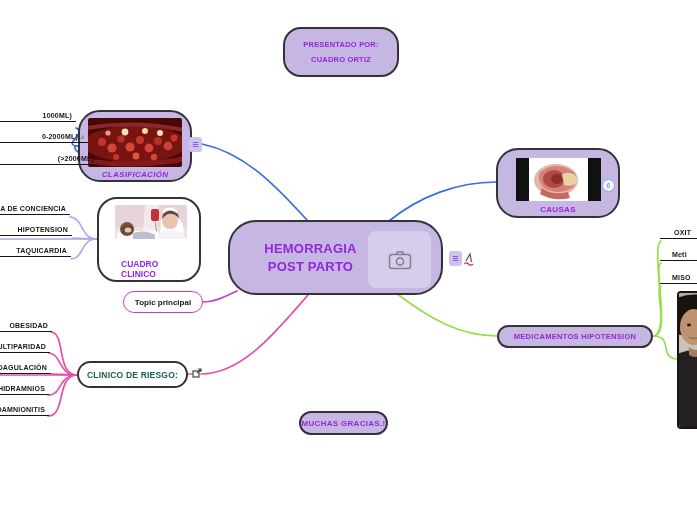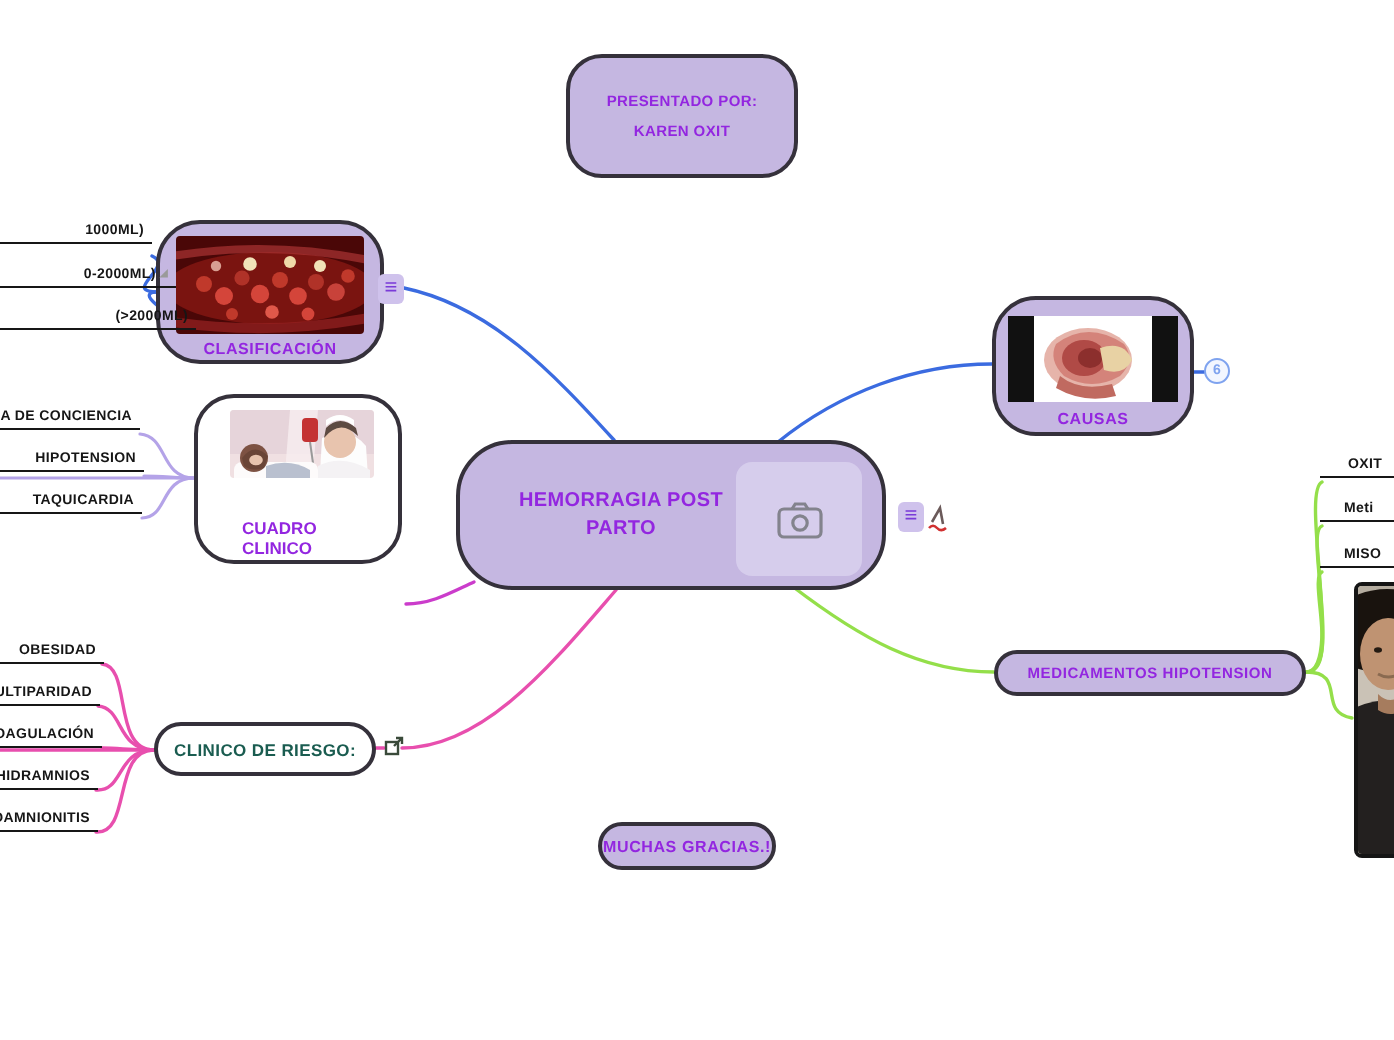--- a/index.html
+++ b/index.html
@@ -17,49 +17,49 @@
 
   .node{position:absolute;z-index:2;box-sizing:border-box;}
   .bubble{
     background:var(--node_fill);border:2px solid var(--node_border);
     display:flex;flex-direction:column;align-items:center;justify-content:center;
     text-align:center;
   }
   .purple-text{color:var(--purple_text);font-weight:bold;}
 
   
-  #n-presentado{left:283px;top:27px;width:116px;height:62px;border-radius:18px;gap:6px;}
+  #n-presentado{left:283px;top:27px;width:116px;height:50px;border-radius:18px;gap:6px;}
   #n-presentado .bl{font-size:7.5px;letter-spacing:.2px;}
 
   
-  #n-clasificacion{left:78px;top:110px;width:114px;height:72px;border-radius:22px;padding-top:5px;}
+  #n-clasificacion{left:78px;top:110px;width:114px;height:72px;border-radius:22px;padding-top:5px;font-style:italic;}
   #n-clasificacion .thumb{width:94px;height:49px;border-radius:2px;overflow:hidden;}
   #n-clasificacion .lbl{font-size:8px;letter-spacing:.3px;margin-top:3px;}
 
   
   #n-cuadro{left:97px;top:197px;width:104px;height:85px;border-radius:20px;background:#fff;
     border:2px solid var(--node_border);align-items:flex-start;padding:6px 0 0 16px;}
   #n-cuadro .thumb{width:72px;height:50px;border-radius:2px;overflow:hidden;}
   #n-cuadro .lbl{font-size:8.5px;line-height:1.25;margin-top:20px;text-align:left;width:62px;margin-left:6px;}
 
   
   #n-topic{left:123px;top:291px;width:80px;height:22px;background:#fff;
     border:1.6px solid var(--magenta_line);border-radius:11px;
     display:flex;align-items:center;justify-content:center;}
   #n-topic .lbl{font-size:8px;font-weight:bold;color:#161616;}
 
   
   #n-central{left:228px;top:220px;width:215px;height:75px;border-radius:28px;flex-direction:row;
     justify-content:flex-start;padding-left:18px;}
-  #n-central .lbl{font-size:10px;width:125px;line-height:1.35;letter-spacing:.2px;text-align:center;}
+  #n-central .lbl{font-size:13px;width:125px;line-height:1.35;letter-spacing:.2px;text-align:center;}
   #n-central .placeholder{position:absolute;right:10px;top:9px;width:63px;height:57px;border-radius:8px;
     background:var(--placeholder_fill);display:flex;align-items:center;justify-content:center;}
 
   
-  #n-causas{left:496px;top:148px;width:101px;height:70px;border-radius:22px;padding-top:5px;}
+  #n-causas{left:496px;top:148px;width:124px;height:70px;border-radius:22px;padding-top:5px;}
   #n-causas .thumb{width:85px;height:43px;overflow:hidden;background:#fff;display:flex;}
   #n-causas .lbl{font-size:8px;letter-spacing:.3px;margin-top:4px;}
 
   
   #n-medicamentos{left:497px;top:325px;width:156px;height:23px;border-radius:12px;}
   #n-medicamentos .lbl{font-size:7.5px;letter-spacing:.3px;}
 
   
   #n-factores{left:77px;top:361px;width:111px;height:27px;background:#fff;
     border:2px solid var(--node_border);border-radius:14px;
@@ -132,21 +132,21 @@
 
     <path class="ln-green" d="M396 293 C430 319 460 336 497 336"></path>
     <path class="ln-green" d="M653 336 C672 336 650 246 661 241"></path>
     <path class="ln-green" d="M653 336 C672 336 652 266 661 263"></path>
     <path class="ln-green" d="M653 336 C670 336 654 288 661 286"></path>
     <path class="ln-green" d="M653 336 C674 336 658 356 676 359"></path>
   </svg>
 
   <div class="node bubble" id="n-presentado">
     <div class="bl purple-text">PRESENTADO POR:</div>
-    <div class="bl purple-text">KAREN OXIT</div>
+    <div class="bl purple-text">CUADRO ORTIZ</div>
   </div>
 
   <div class="node bubble" id="n-gracias">
     <div class="lbl purple-text">MUCHAS GRACIAS.!</div>
   </div>
 
   <div class="node bubble" id="n-clasificacion">
     <div class="thumb">
       <svg width="94" height="49" viewBox="0 0 94 49">
         <rect width="94" height="49" fill="#4a0707"></rect>
@@ -211,20 +211,23 @@
   <div class="ulabel u-left" style="left:-60px;top:205px;width:130px;">
     <span>RDIDA DE CONCIENCIA</span>
   </div>
   <div class="ulabel u-left" style="left:-40px;top:226px;width:112px;">
     <span>HIPOTENSION</span>
   </div>
   <div class="ulabel u-left" style="left:-40px;top:247px;width:111px;">
     <span>TAQUICARDIA</span>
   </div>
 
+  <div class="node" id="n-topic">
+    <div class="lbl">Topic principal</div>
+  </div>
 
   <div class="node bubble" id="n-central">
     <div class="lbl purple-text">HEMORRAGIA POST PARTO</div>
     <div class="placeholder">
       <svg width="24" height="20" viewBox="0 0 24 20">
         <rect x="1.5" y="4.5" width="21" height="14" rx="2.5" fill="none" stroke="#83838d" stroke-width="1.6"></rect>
         <path d="M8 4.5 L9.6 2 h4.8 L16 4.5" fill="none" stroke="#83838d" stroke-width="1.6"></path>
         <circle cx="12" cy="11.5" r="3.6" fill="none" stroke="#83838d" stroke-width="1.6"></circle>
       </svg>
     </div>

